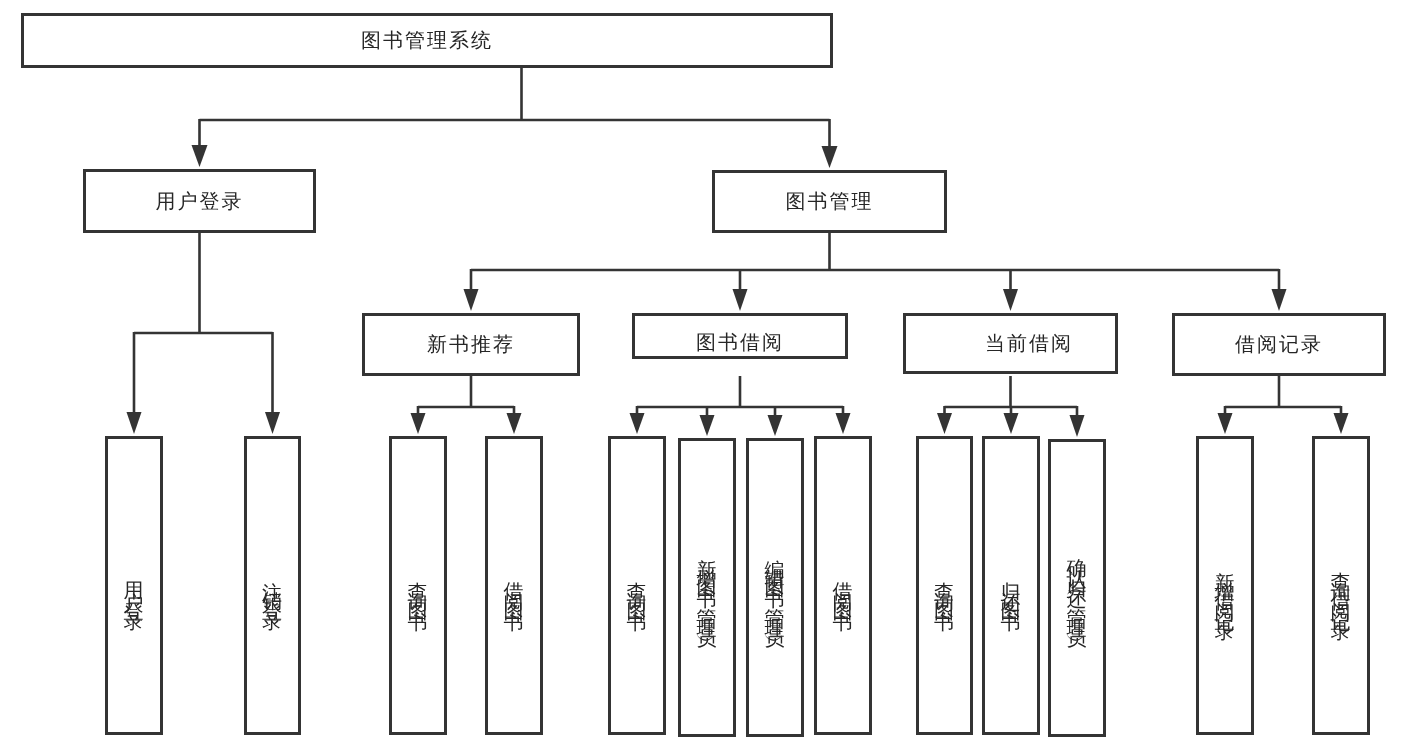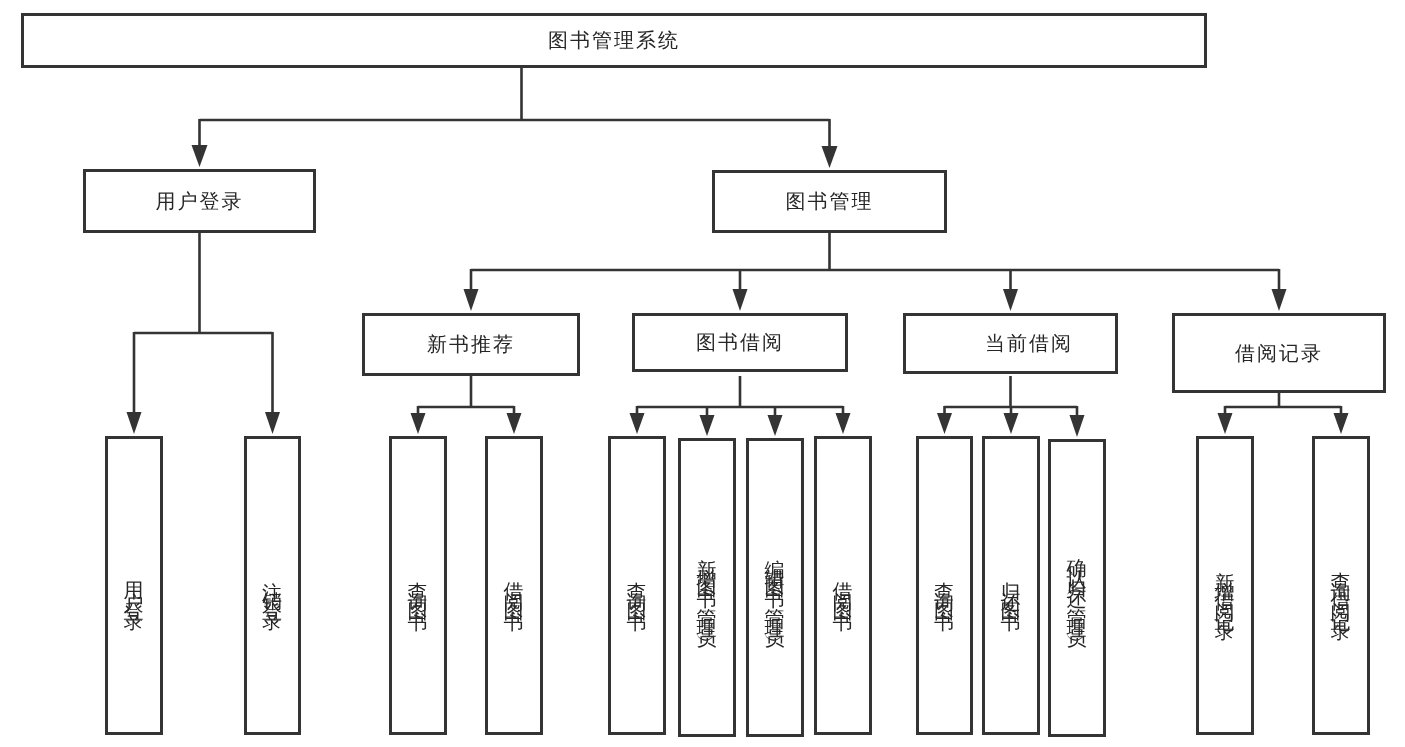--- a/index.html
+++ b/index.html
@@ -91,41 +91,41 @@
       <polygon points="767.5,415 782.5,415 775,436"></polygon>
       <polygon points="835.5,413 850.5,413 843,434"></polygon>
       <polygon points="937,413 952,413 944.5,434"></polygon>
       <polygon points="1003.5,413 1018.5,413 1011,434"></polygon>
       <polygon points="1069.5,415 1084.5,415 1077,437"></polygon>
       <polygon points="1217.5,413 1232.5,413 1225,434"></polygon>
       <polygon points="1333.5,413 1348.5,413 1341,434"></polygon>
     </g>
   </svg>
 
-  <div class="node" style="left:21px; top:13px; width:1186px; height:55px;">
+  <div class="node" style="left:21px; top:13px; width:812px; height:55px;">
     <span class="hlabel">图书管理系统</span>
   </div>
 
   <div class="node" style="left:83px; top:169px; width:233px; height:64px;">
     <span class="hlabel">用户登录</span>
   </div>
   <div class="node" style="left:362px; top:313px; width:218px; height:63px;">
     <span class="hlabel">新书推荐</span>
   </div>
 
   <div class="node" style="left:712px; top:170px; width:235px; height:63px;">
     <span class="hlabel">图书管理</span>
   </div>
-  <div class="node" style="left:632px; top:313px; width:216px; height:59px;">
+  <div class="node" style="left:632px; top:313px; width:216px; height:46px;align-items:flex-end;">
     <span class="hlabel">图书借阅</span>
   </div>
   <div class="node" style="left:903px; top:313px; width:215px; height:61px;padding-left:37px;">
     <span class="hlabel">当前借阅</span>
   </div>
-  <div class="node" style="left:1172px; top:313px; width:214px; height:80px;">
+  <div class="node" style="left:1172px; top:313px; width:214px; height:63px;">
     <span class="hlabel">借阅记录</span>
   </div>
 
   <div class="node" style="left:105px; top:436px; width:58px; height:299px;">
     <span class="vlabel">用户登录</span>
   </div>
   <div class="node" style="left:244px; top:436px; width:57px; height:299px;">
     <span class="vlabel">注销登录</span>
   </div>
 

